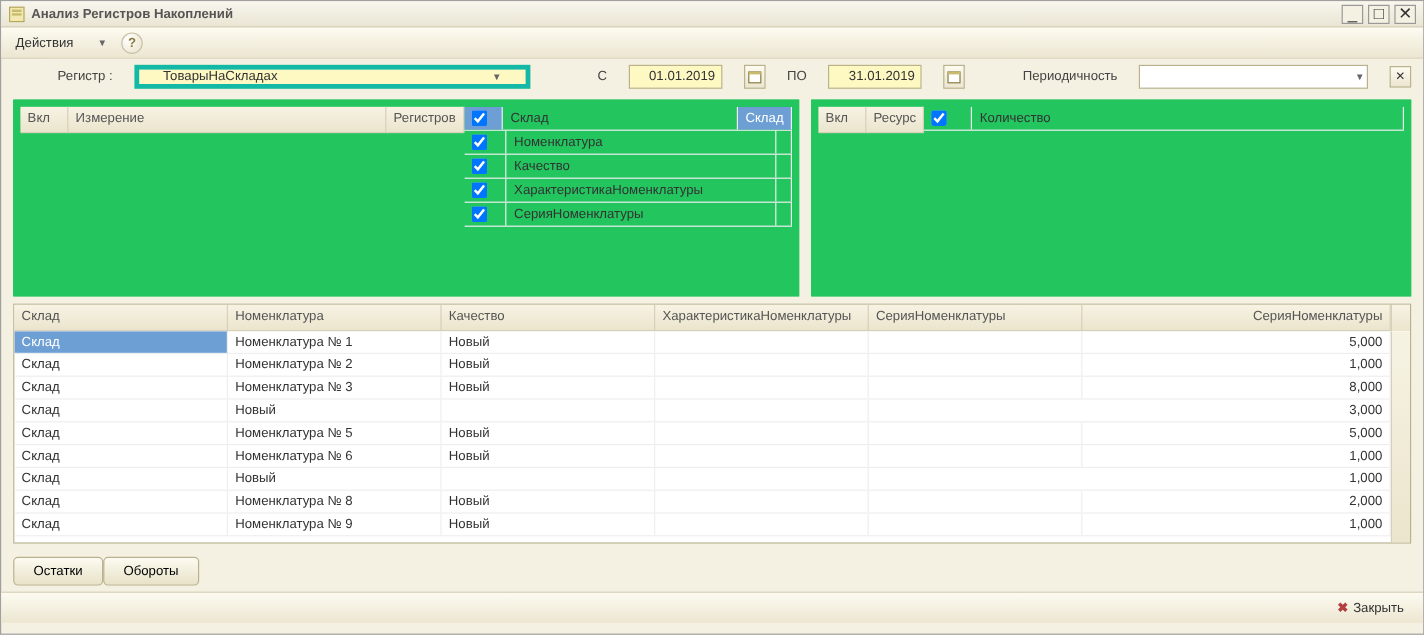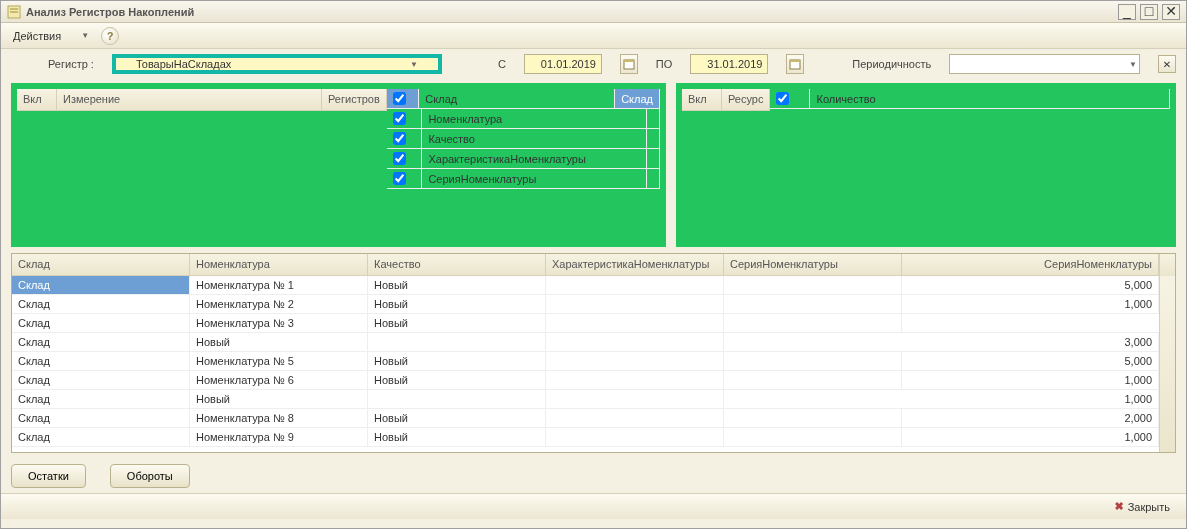--- a/index.html
+++ b/index.html
@@ -199,21 +199,21 @@
 .scroll-stub {
   width: 16px;
   background: linear-gradient(to bottom, #f7f3e3, #ebe5cd);
   border-left: 1px solid #d6d0ba;
 }
 .bottom-bar {
   height: 34px;
   padding: 4px 10px;
   display: flex;
   align-items: center;
-  gap: 24px;
+  gap: 0;
 }
 .action-btn {
   height: 24px;
   padding: 0 16px;
   border: 1px solid #bab28e;
   border-radius: 4px;
   background: linear-gradient(to bottom, #fdfbf1, #e8e2c8);
   cursor: pointer;
   font-size: 11px;
 }
@@ -388,20 +388,21 @@
           <div class="dcell dcell-char"></div>
           <div class="dcell dcell-ser"></div>
           <div class="dcell dcell-qty">1,000</div>
         </div>
         <div class="data-row">
           <div class="dcell dcell-sklad">Склад</div>
           <div class="dcell dcell-nomen">Номенклатура № 3</div>
           <div class="dcell dcell-kach">Новый</div>
           <div class="dcell dcell-char"></div>
           <div class="dcell dcell-ser"></div>
+          <div class="dcell dcell-qty">8,000</div>
         </div>
         <div class="data-row">
           <div class="dcell dcell-sklad">Склад</div>
           <div class="dcell dcell-kach">Новый</div>
           <div class="dcell dcell-char"></div>
           <div class="dcell dcell-ser"></div>
           <div class="dcell dcell-qty">3,000</div>
         </div>
         <div class="data-row">
           <div class="dcell dcell-sklad">Склад</div>

